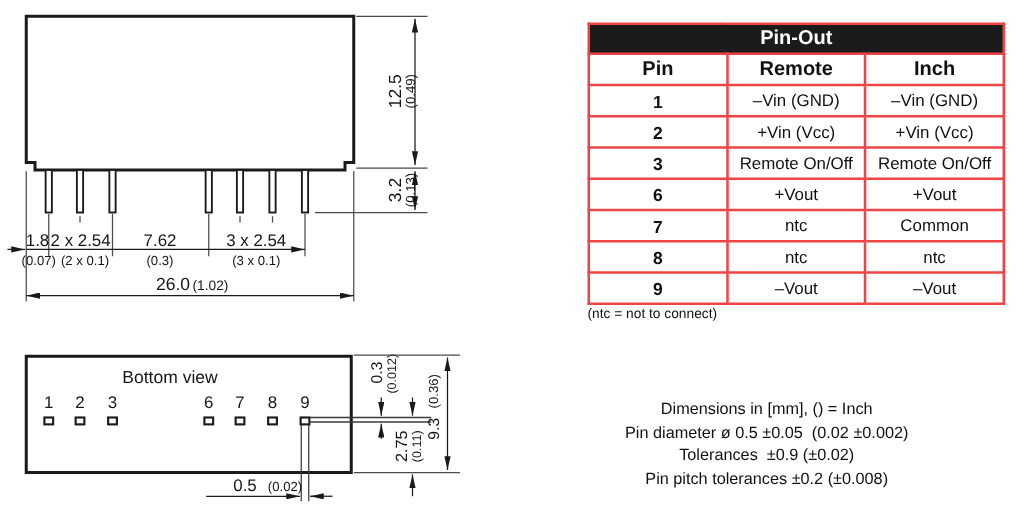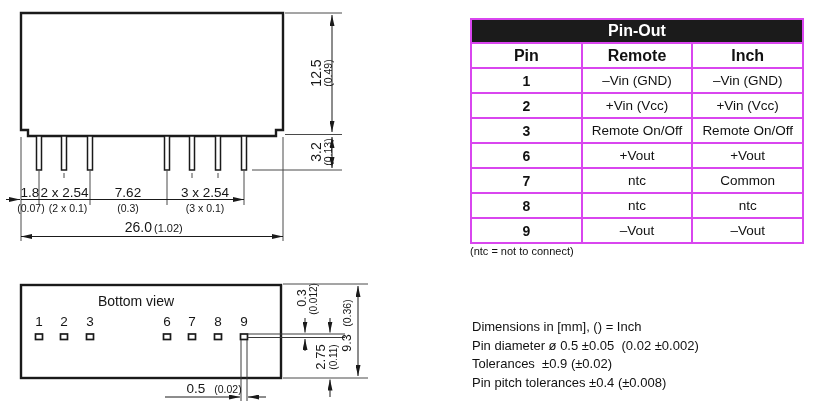--- a/index.html
+++ b/index.html
@@ -3,28 +3,28 @@
 <meta charset="utf-8">
 <style>
   html,body{margin:0;padding:0;background:#fff;}
   .canvas{position:relative;width:816px;height:412px;background:#ffffff;
           font-family:"Liberation Sans",sans-serif;color:#111;overflow:hidden;}
   svg text{font-family:"Liberation Sans",sans-serif;fill:#161616;}
   .drawing{position:absolute;left:0;top:0;}
   
   .pinout{position:absolute;left:470px;top:18px;width:334px;}
   .pinout table{border-collapse:collapse;width:100%;table-layout:fixed;}
-  .pinout td,.pinout th{border:2px solid #d946ef;text-align:center;vertical-align:middle;
+  .pinout td,.pinout th{border:2px solid #ef4444;text-align:center;vertical-align:middle;
                         padding:0;font-size:13.5px;height:23px;background:#fff;}
   .pinout .title-cell{background:#1b1b1b;color:#ffffff;font-weight:bold;font-size:16px;height:22px;}
   .pinout .colhead{font-weight:bold;font-size:16px;}
   .pinout .pincol{font-weight:bold;font-size:14px;}
   .col-pin{width:59px;} .col-single{width:142px;} .col-dual{width:133px;}
   .ntc-note{position:absolute;left:470px;top:245px;font-size:11px;white-space:pre;}
-  .notes{position:absolute;left:472px;top:318px;font-size:13px;line-height:18.5px;}
+  .notes{position:absolute;left:500px;top:318px;font-size:13px;line-height:18.5px;text-align:center;}
   .notes div{white-space:pre;}
 </style>
 </head>
 <body>
 
 <div class="canvas">
 
   <svg class="drawing" width="410" height="412" viewBox="0 0 410 412">
     <defs>
       <marker id="ae" markerUnits="userSpaceOnUse" markerWidth="11" markerHeight="5" viewBox="0 0 11 5" refX="11" refY="2.5" orient="auto">
@@ -178,16 +178,16 @@
     </tbody>
       </table>
   </div>
 
   <div class="ntc-note">(ntc = not to connect)</div>
 
   <div class="notes">
     <div>Dimensions in [mm], () = Inch</div>
     <div>Pin diameter ø 0.5 ±0.05  (0.02 ±0.002)</div>
     <div>Tolerances  ±0.9 (±0.02)</div>
-    <div>Pin pitch tolerances ±0.4 (±0.008)</div>
+    <div>Pin pitch tolerances ±0.2 (±0.008)</div>
   </div>
 
 </div>
 
 </body></html>

